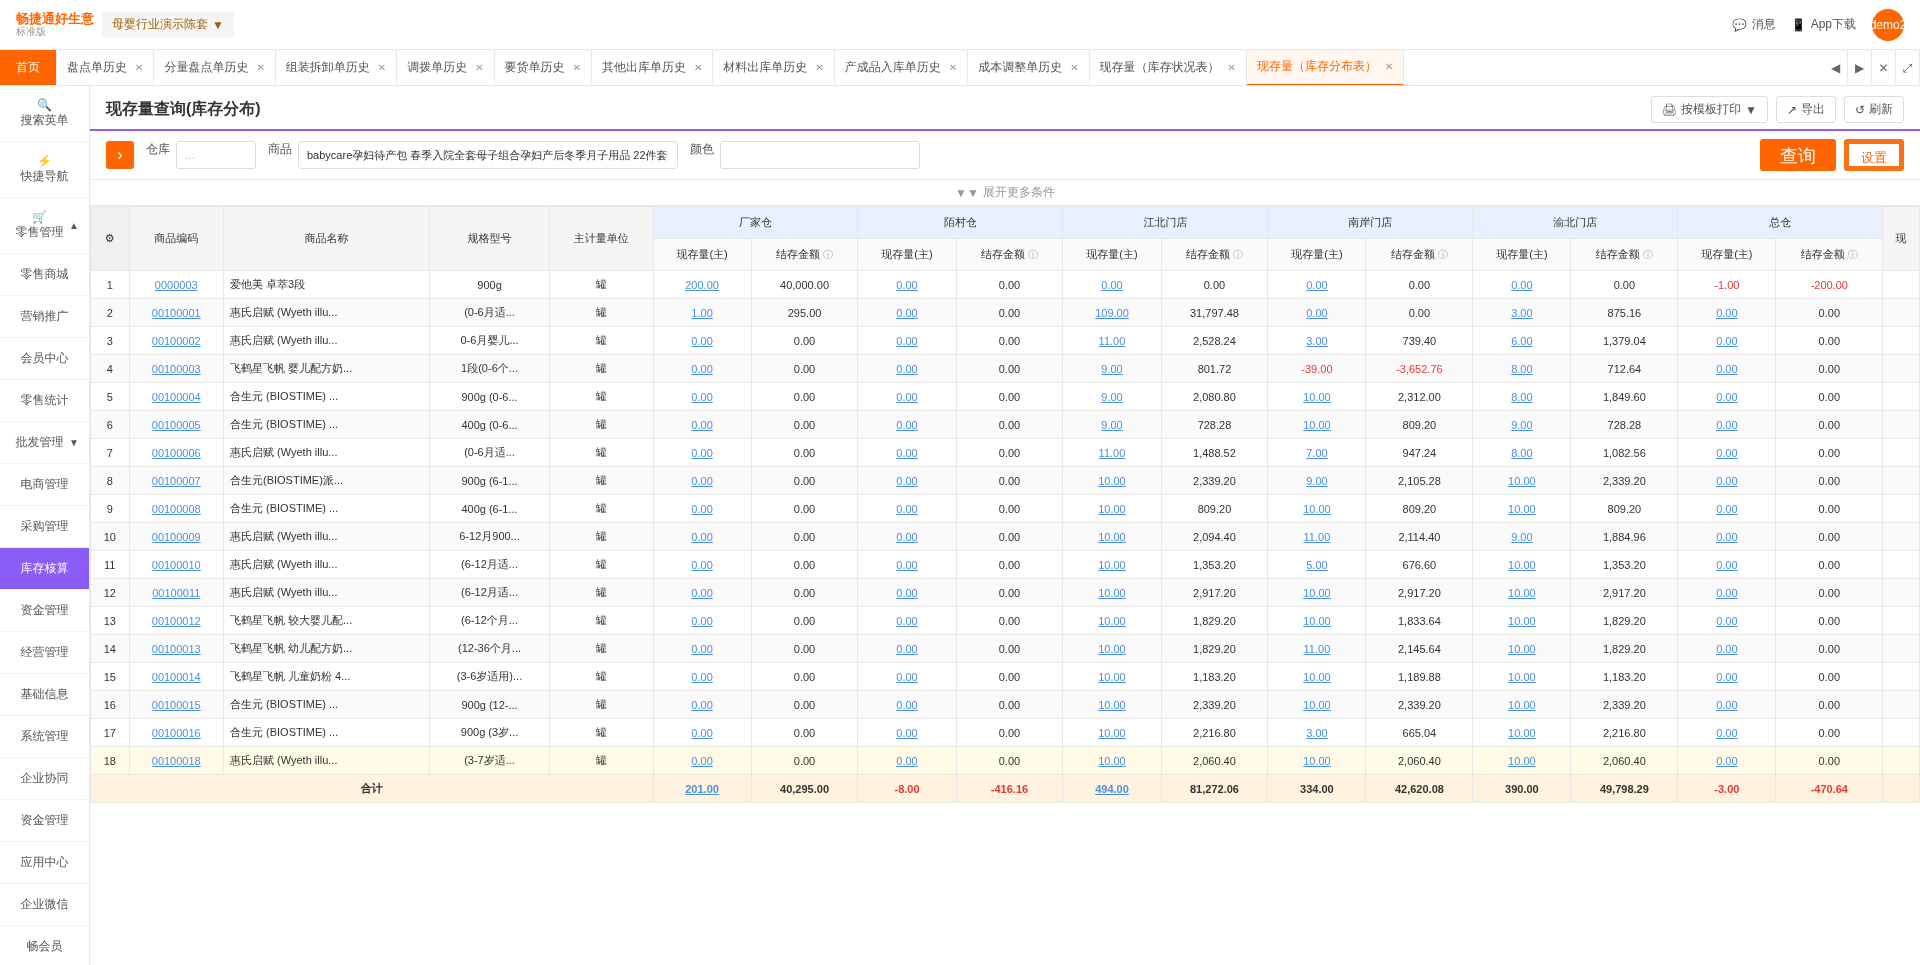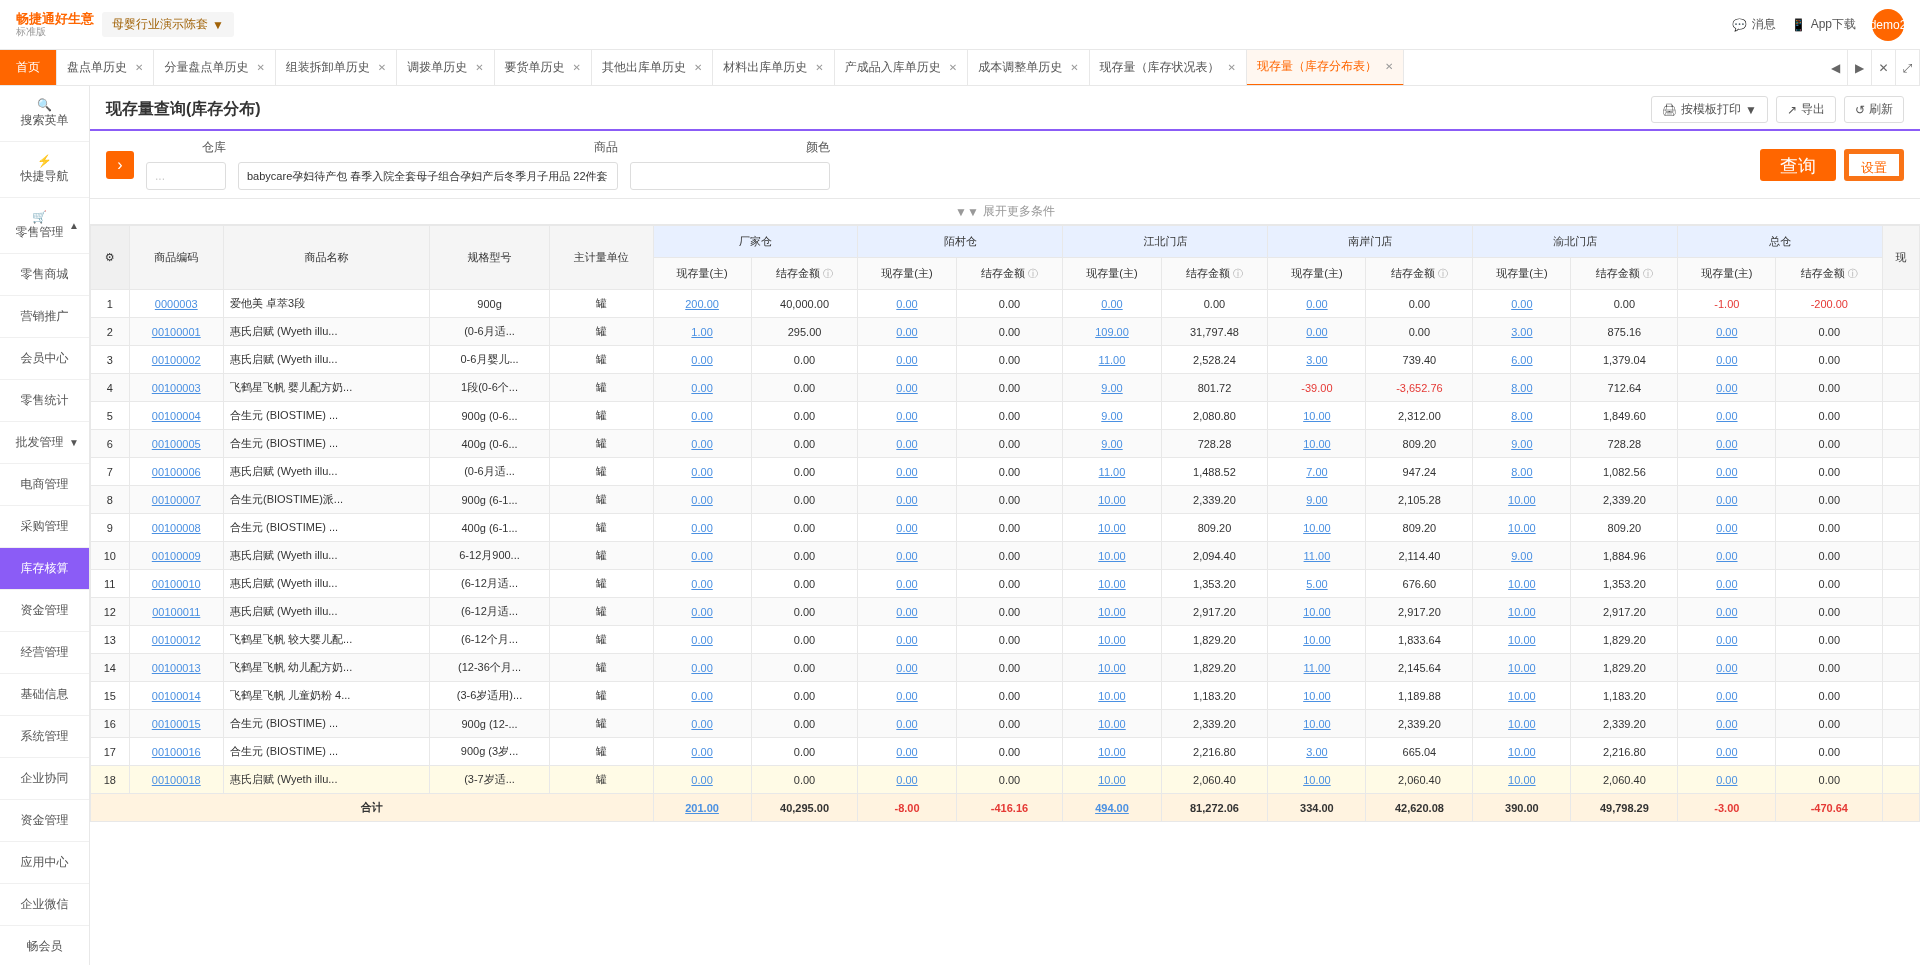--- a/index.html
+++ b/index.html
@@ -36,21 +36,21 @@
     .page-header { padding: 10px 16px 6px; background: #fff; border-bottom: 2px solid #8b5cf6; display: flex; justify-content: space-between; align-items: center; }
     .page-title { font-size: 16px; font-weight: bold; color: #333; }
     .page-actions { display: flex; gap: 8px; align-items: center; }
     .action-btn { display: flex; align-items: center; gap: 4px; padding: 4px 10px; border: none; border-radius: 3px; cursor: pointer; font-size: 12px; }
     .btn-print { background: #fff; border: 1px solid #ddd; color: #555; }
     .btn-export { background: #fff; border: 1px solid #ddd; color: #555; }
     .btn-refresh { background: #fff; border: 1px solid #ddd; color: #555; }
     
     
     .filter-bar { background: #fff; padding: 8px 16px; border-bottom: 1px solid #e8e8e8; display: flex; align-items: center; gap: 12px; flex-wrap: wrap; }
-    .filter-group { display: flex; align-items: flex-end; gap: 6px; flex-direction: column; }
+    .filter-group { display: flex; align-items: flex-start; gap: 6px; }
     .filter-label { color: #555; font-size: 12px; white-space: nowrap; }
     .filter-input { height: 28px; padding: 0 8px; border: 1px solid #ddd; border-radius: 3px; font-size: 12px; color: #333; min-width: 80px; }
     .filter-input-wide { min-width: 300px; max-width: 400px; }
     .orange-expand-btn { width: 28px; height: 28px; background: #ff6600; color: #fff; border: none; border-radius: 3px; cursor: pointer; font-size: 16px; display: flex; align-items: center; justify-content: center; }
     .more-conditions { display: flex; align-items: center; gap: 4px; color: #999; font-size: 12px; cursor: pointer; margin: 0 auto; }
     .search-btn { background: #ff6600; color: #fff; border: none; border-radius: 3px; padding: 5px 20px; cursor: pointer; font-size: 18px; height: 32px; }
     .setting-btn { background: #fff; border: 5px solid #f97316; color: #ff6600; border-radius: 3px; padding: 5px 12px; cursor: pointer; font-size: 13px; height: 32px; }
     
     
     .table-container { flex: 1; overflow: auto; background: #fff; margin: 0; }

